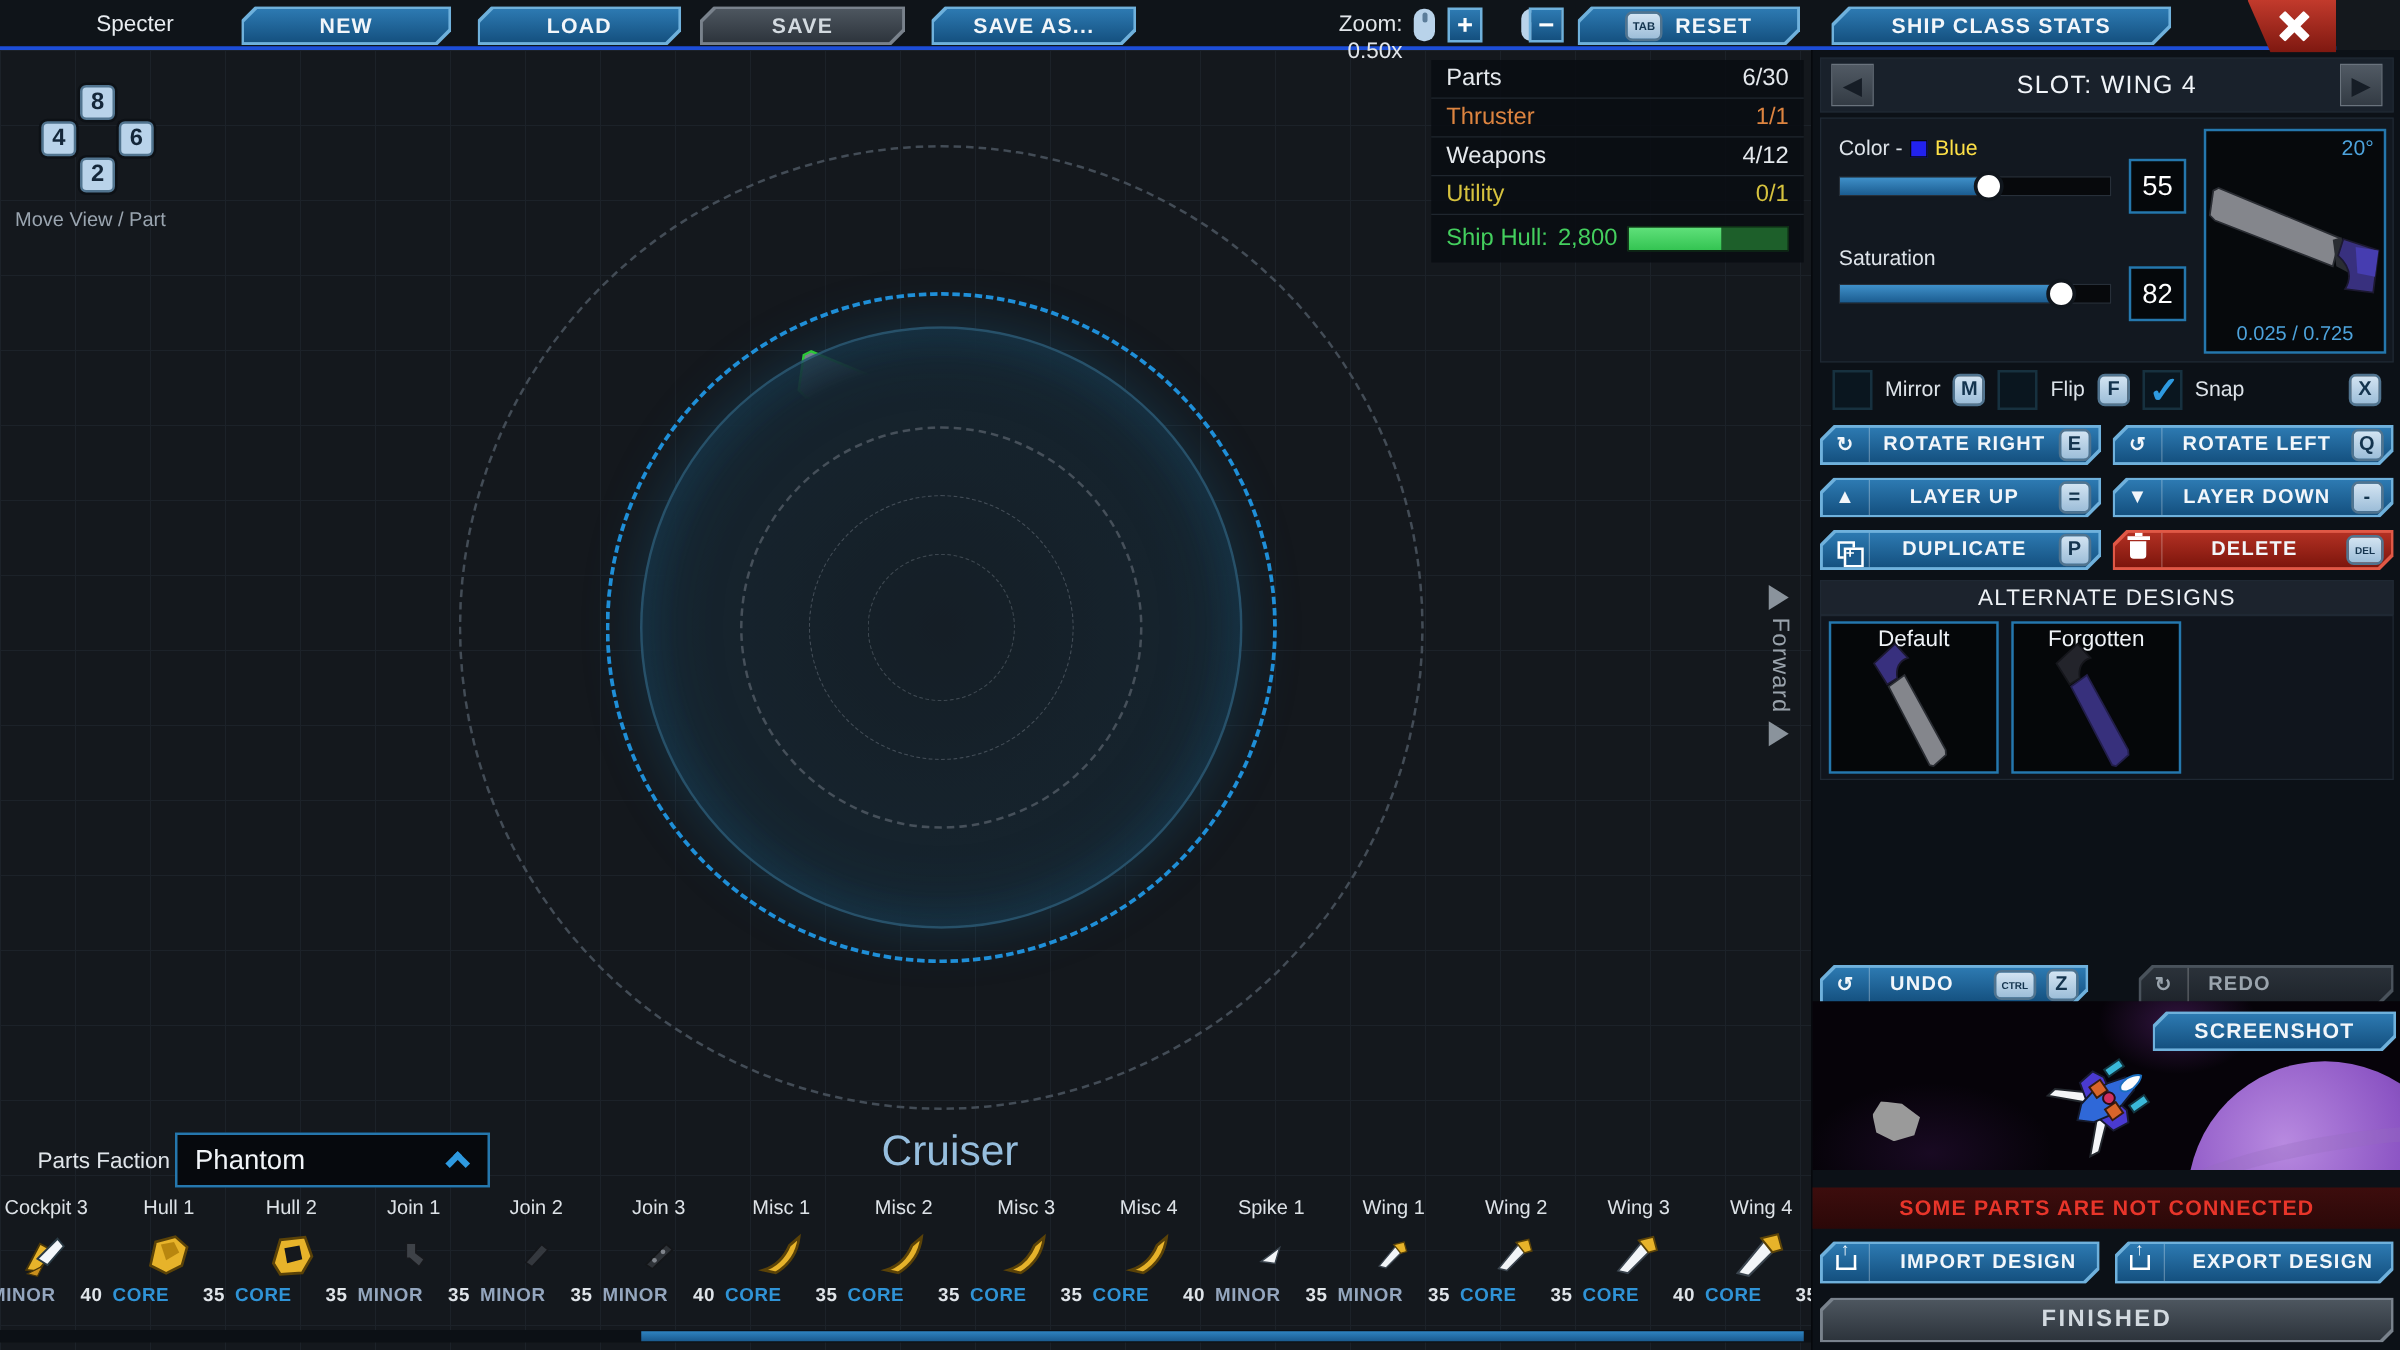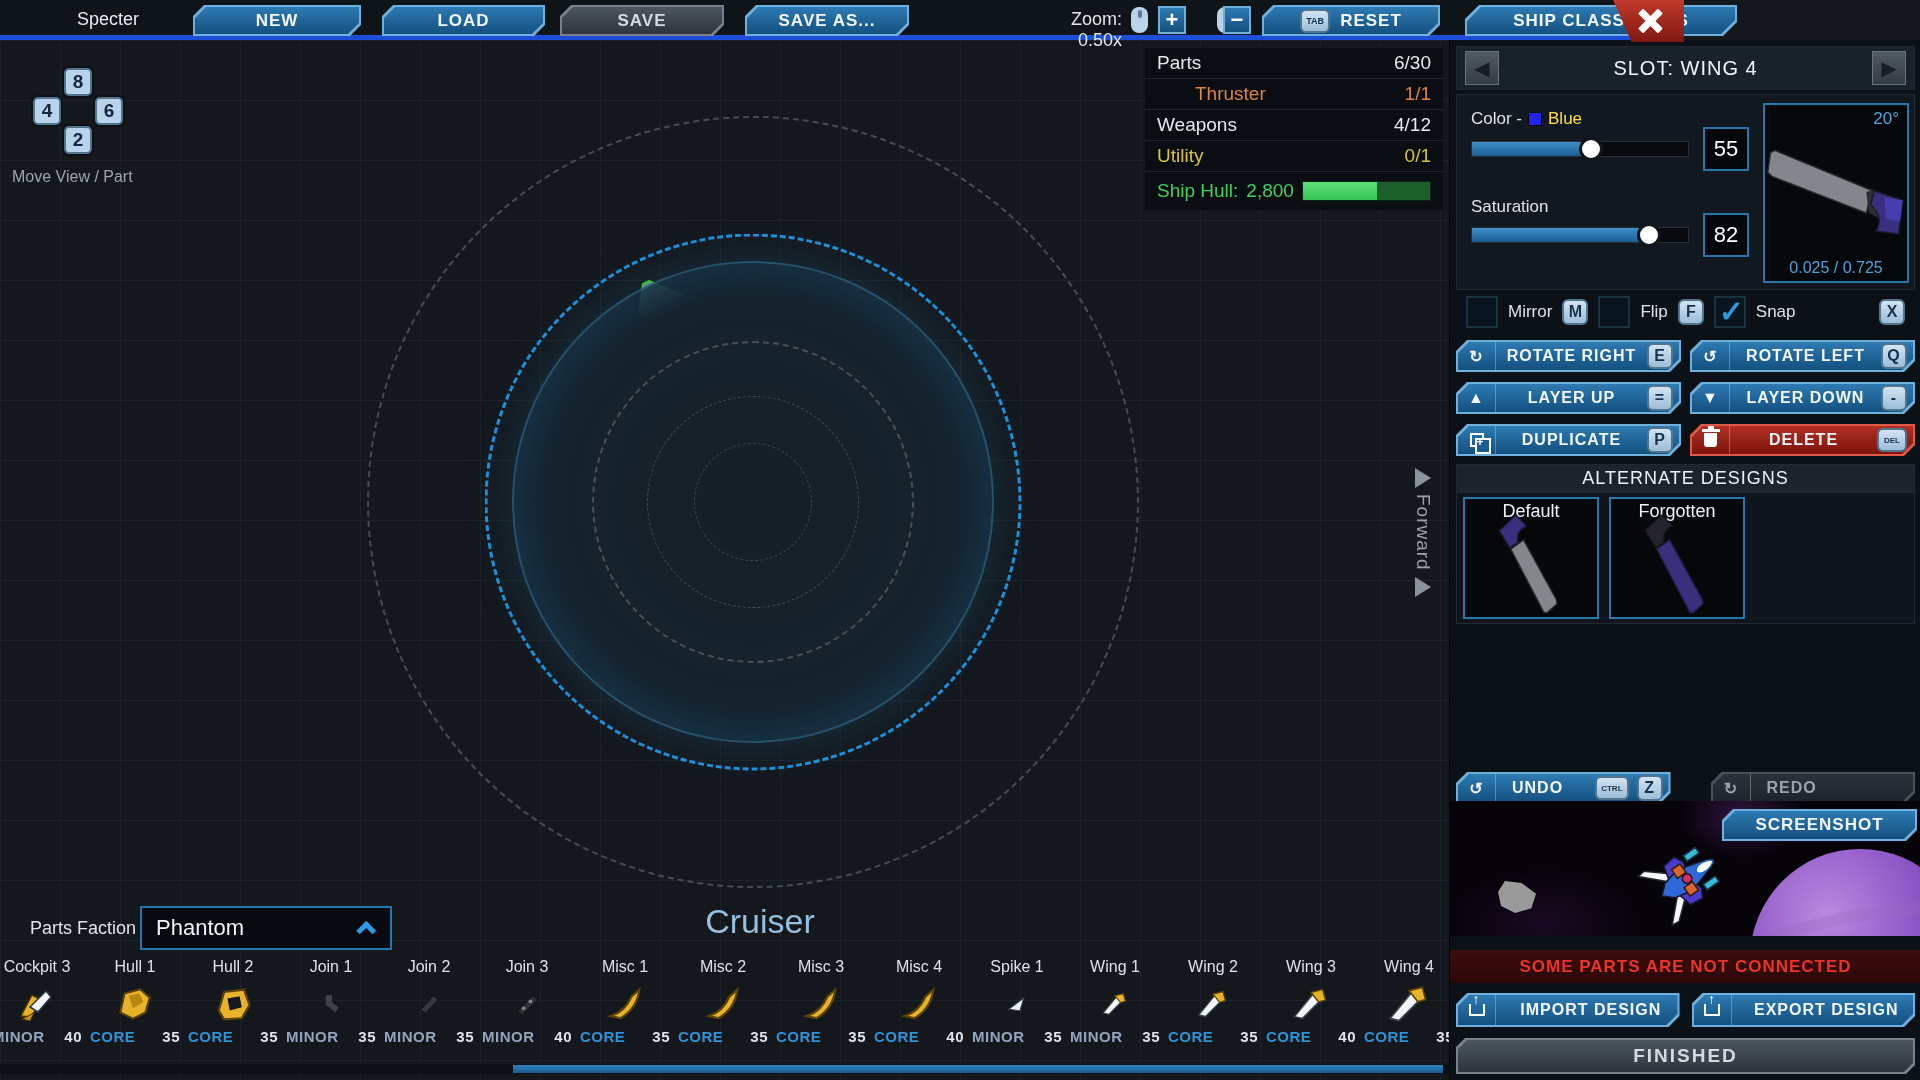--- a/index.html
+++ b/index.html
@@ -4,22 +4,22 @@
 <style>
   * { margin:0; padding:0; box-sizing:border-box; }
   html,body { width:1920px; height:1080px; background:#0a0d11; overflow:hidden;
     font-family:"Liberation Sans", sans-serif; color:#e2e6ea; }
   .abs { position:absolute; }
 
   
   #stage { position:relative; width:1920px; height:1080px; background:#14181d; }
 
   
-  #topbar { position:absolute; left:0; top:0; width:1684px; height:40px; background:#0f1419;
-    border-bottom:5px solid #1d4ed8; z-index:30; }
+  #topbar { position:absolute; left:0; top:0; width:1869px; height:40px; background:#0f1419;
+    border-bottom:3px solid #1d4ed8; z-index:30; }
   .shipname { position:absolute; left:77px; top:9px; font-size:18px; color:#e8ecf0; }
 
   
   .hx { --cut:11px; --edge:#6fb1dc; --b1:#2d7ab2; --b2:#14507f;
     clip-path:polygon(var(--cut) 0,100% 0,100% calc(100% - var(--cut)),calc(100% - var(--cut)) 100%,0 100%,0 var(--cut));
     background:var(--edge); padding:2px; display:flex; }
   .hx-in { flex:1; display:flex; align-items:center; justify-content:center; gap:8px;
     clip-path:polygon(var(--cut) 0,100% 0,100% calc(100% - var(--cut)),calc(100% - var(--cut)) 100%,0 100%,0 var(--cut));
     background:linear-gradient(180deg,var(--b1),var(--b2)); color:#f2f6fa; font-weight:bold;
     font-size:17px; letter-spacing:1px; }
@@ -262,21 +262,21 @@
     </div>
 
     <div class="clsname">Cruiser</div>
 
     <div id="stats">
       <div class="srow">
         <span style="color: rgb(228, 232, 236);">Parts</span>
         <span style="color: rgb(228, 232, 236);">6/30</span>
       </div>
       <div class="srow">
-        <span style="color: rgb(221, 132, 64); margin-left: 38px;">Thruster</span>
+        <span style="color: rgb(221, 132, 64);">Thruster</span>
         <span style="color: rgb(221, 132, 64);">1/1</span>
       </div>
       <div class="srow">
         <span style="color: rgb(228, 232, 236);">Weapons</span>
         <span style="color: rgb(228, 232, 236);">4/12</span>
       </div>
       <div class="srow">
         <span style="color: rgb(214, 194, 62);">Utility</span>
         <span style="color: rgb(214, 194, 62);">0/1</span>
       </div>

